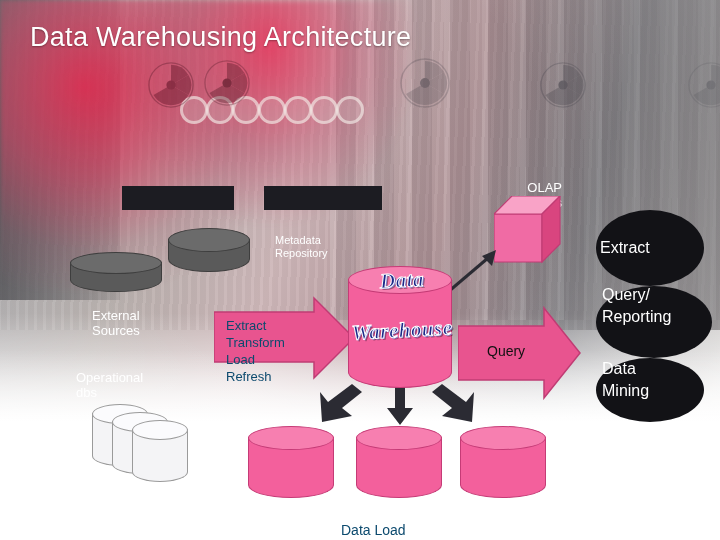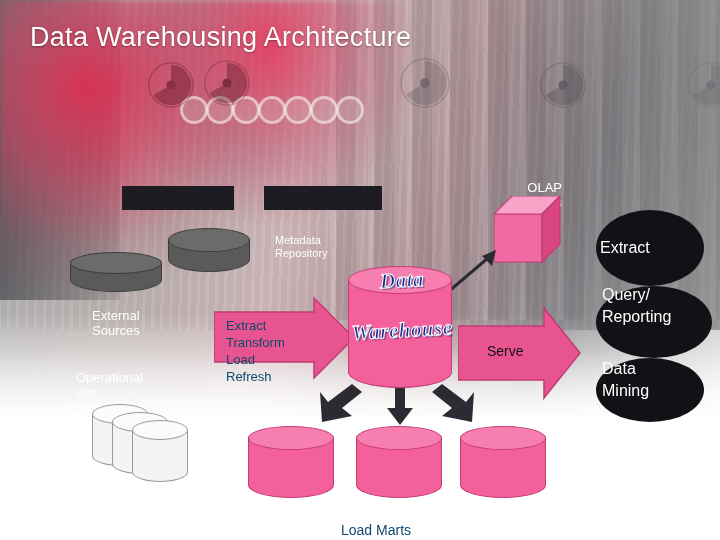--- a/index.html
+++ b/index.html
@@ -217,21 +217,21 @@
     <div class="top" style="height:26px;"></div>
   </div>
   <div class="wordart" style="left:355px;top:268px;width:94px;text-align:center;font-size:21px;z-index:9;transform:rotate(-3deg);">Data</div>
   <div class="wordart" style="left:344px;top:318px;width:116px;text-align:center;font-size:21px;z-index:9;transform:rotate(-3deg);">Warehouse</div>
 
   <div class="arrow" style="left:458px;top:306px;">
     <svg width="124" height="94" viewBox="0 0 124 94">
       <path d="M0 20 L86 20 L86 2 L122 47 L86 92 L86 74 L0 74 Z" fill="#e8548f" stroke="#c03c74" stroke-width="1.5"></path>
     </svg>
   </div>
-  <div class="serve" style="left:487px;top:343px;">Serve</div>
+  <div class="serve" style="left:487px;top:343px;">Query</div>
 
   <div class="lbl" style="left:482px;top:180px;width:80px;white-space:pre-line;text-align:right;">OLAP
 servers</div>
   <div class="cube" style="left:494px;top:196px;">
     <svg width="80" height="78" viewBox="0 0 80 78">
       <polygon points="0,18 48,18 48,66 0,66" fill="#f06ba4" stroke="#c03c74" stroke-width="1.2"></polygon>
       <polygon points="0,18 18,0 66,0 48,18" fill="#f9a3c7" stroke="#c03c74" stroke-width="1.2"></polygon>
       <polygon points="48,18 66,0 66,48 48,66" fill="#d9457f" stroke="#c03c74" stroke-width="1.2"></polygon>
     </svg>
   </div>
@@ -264,21 +264,21 @@
     <div class="top" style="height:22px;"></div>
   </div>
   <div class="cyl pink" style="left:356px;top:426px;width:86px;height:72px;">
     <div class="body" style="top:11px;border-radius:0 0 43px 43px / 0 0 13px 13px;"></div>
     <div class="top" style="height:22px;"></div>
   </div>
   <div class="cyl pink" style="left:460px;top:426px;width:86px;height:72px;">
     <div class="body" style="top:11px;border-radius:0 0 43px 43px / 0 0 13px 13px;"></div>
     <div class="top" style="height:22px;"></div>
   </div>
-  <div class="lbl dark" style="left:341px;top:506px;font-size:14px;">Load Marts</div>
+  <div class="lbl dark" style="left:341px;top:506px;font-size:14px;">Data Load</div>
 
   <div class="ellipse" style="left:596px;top:210px;width:108px;height:76px;"></div>
   <div class="lbl" style="left:600px;top:240px;width:110px;font-size:16px;">Extract</div>
 
   <div class="ellipse" style="left:596px;top:286px;width:116px;height:72px;"></div>
   <div class="lbl" style="left:602px;top:284px;width:114px;font-size:16px;line-height:22px;white-space:pre-line;">Query/
 Reporting</div>
 
   <div class="ellipse" style="left:596px;top:358px;width:108px;height:64px;"></div>
   <div class="lbl" style="left:602px;top:358px;width:108px;font-size:16px;line-height:22px;white-space:pre-line;">Data

